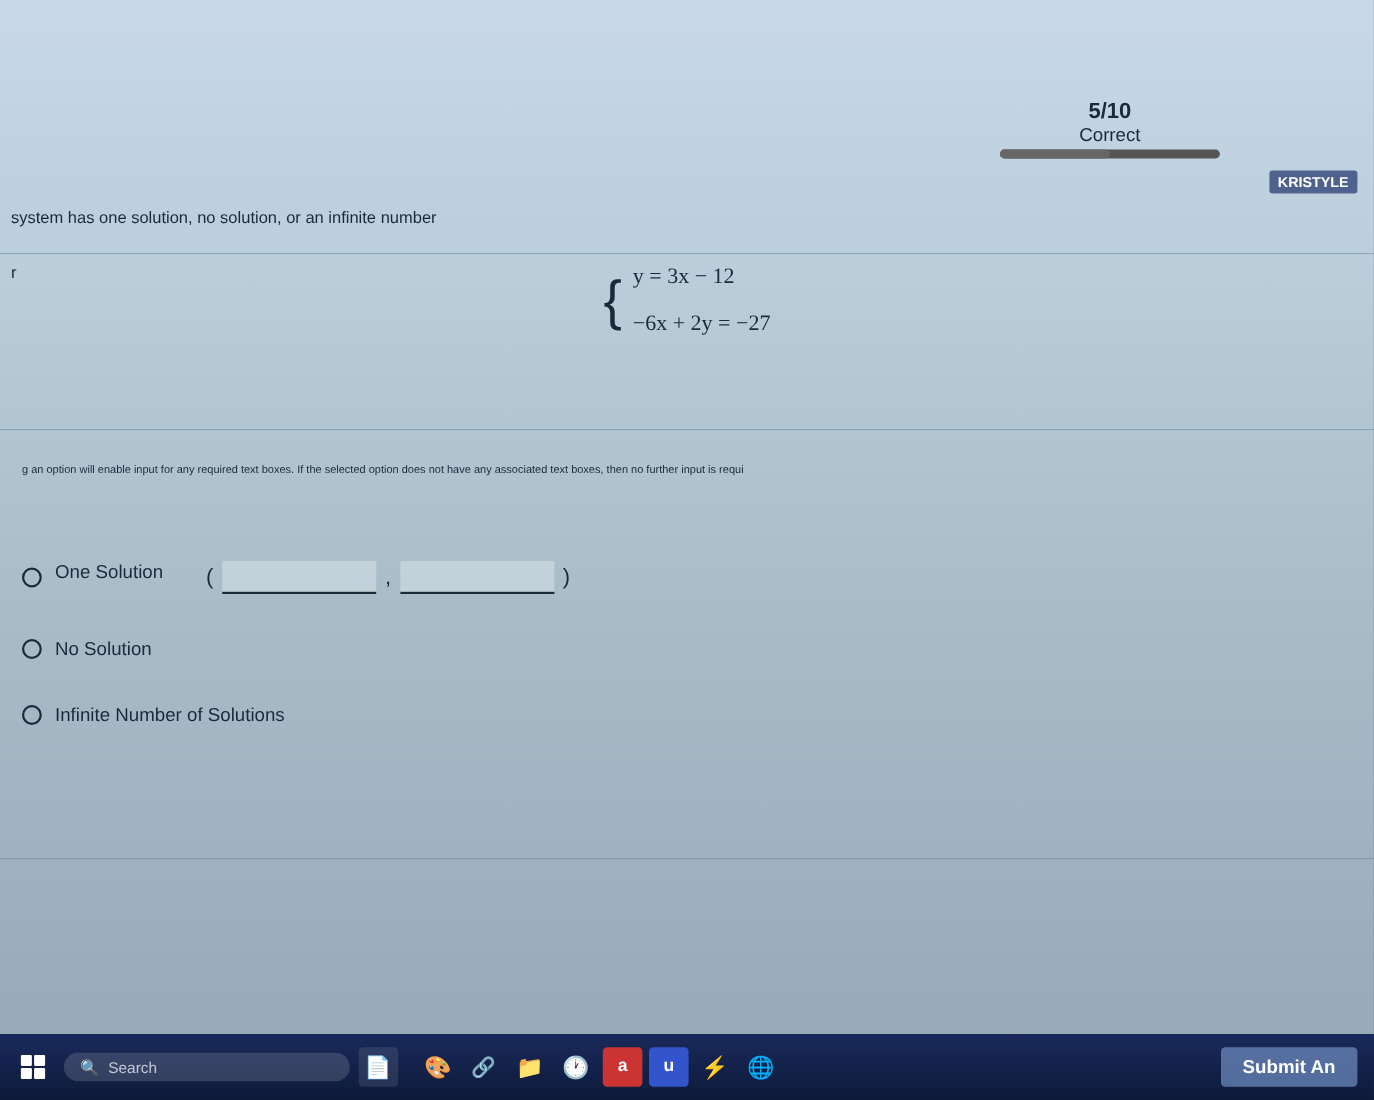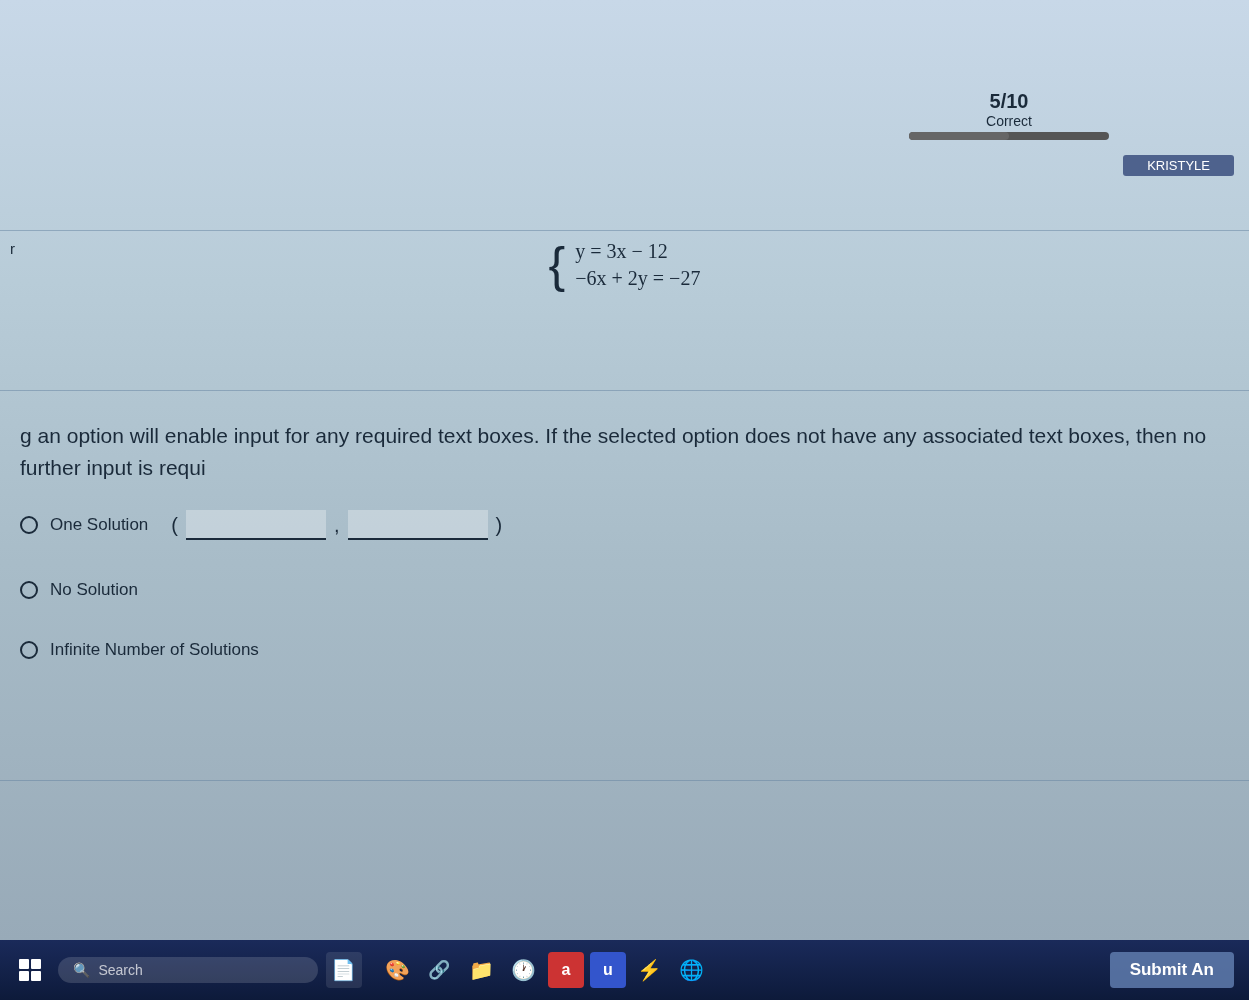--- a/index.html
+++ b/index.html
@@ -72,36 +72,36 @@
     .brace {
       font-size: 50px;
       color: #1a2a3a;
       margin-right: 10px;
       line-height: 1;
     }
 
     .equation-lines {
       display: flex;
       flex-direction: column;
-      gap: 4px;
+      gap: 20px;
     }
 
     .equation-line {
       font-size: 20px;
       color: #1a2a3a;
       font-family: 'Times New Roman', serif;
     }
 
     
     .instructions {
       position: absolute;
       top: 420px;
       left: 20px;
       right: 20px;
-      font-size: 21px;
+      font-size: 10px;
       color: #1a2a3a;
       line-height: 1.5;
     }
 
     
     .options-section {
       position: absolute;
       top: 510px;
       left: 20px;
       right: 20px;
@@ -152,21 +152,21 @@
       margin: 0 5px;
     }
 
     .score-number {
       font-size: 20px;
       font-weight: bold;
       color: #1a2a3a;
     }
 
     .score-correct {
-      font-size: 14px;
+      font-size: 17px;
       color: #1a2a3a;
     }
 
     
     .taskbar {
       position: absolute;
       bottom: 0;
       left: 0;
       right: 0;
       height: 60px;
@@ -284,59 +284,62 @@
     .score-area {
       position: absolute;
       top: 90px;
       right: 140px;
       text-align: center;
     }
 
     
     .one-solution-row {
       display: flex;
-      align-items: center;
-      gap: 0;
+      align-items: flex-start;
+      gap: 16px;
     }
 
     .paren-text {
       font-size: 20px;
       color: #1a2a3a;
       margin: 0 3px;
     }
 
     
     .kristyle-label {
       position: absolute;
       top: 155px;
       right: 15px;
       color: white;
       font-size: 13px;
-      font-weight: normal;
+      font-weight: bold;
       background: rgba(50,70,120,0.8);
-      padding: 3px 24px;
+      padding: 3px 8px;
       border-radius: 3px;
     }
   </style>
 </head>
 <body>
 
 <div class="main-content">
 
 
   <div class="score-area">
     <div class="score-number">5/10</div>
     <div class="score-correct">Correct</div>
     <div class="progress-bar-container">
       <div class="progress-bar-fill"></div>
     </div>
   </div>
 
   <div class="kristyle-label">KRISTYLE</div>
 
+  <div style="position:absolute; top:190px; left:10px; right:300px; font-size:15px; color:#1a2a3a;">
+    <span>system has one solution, no solution, or an infinite number</span>
+  </div>
 
   <div class="divider divider-1"></div>
 
   <div style="position:absolute; top:240px; left:10px; font-size:15px; color:#1a2a3a;">r</div>
 
   <div class="equation-section">
     <div class="equation-container">
       <div class="brace">{</div>
       <div class="equation-lines">
         <div class="equation-line">y = 3x − 12</div>

